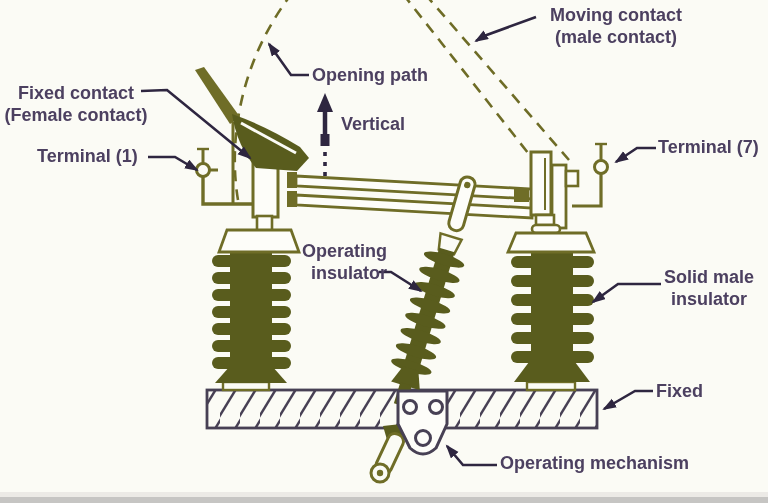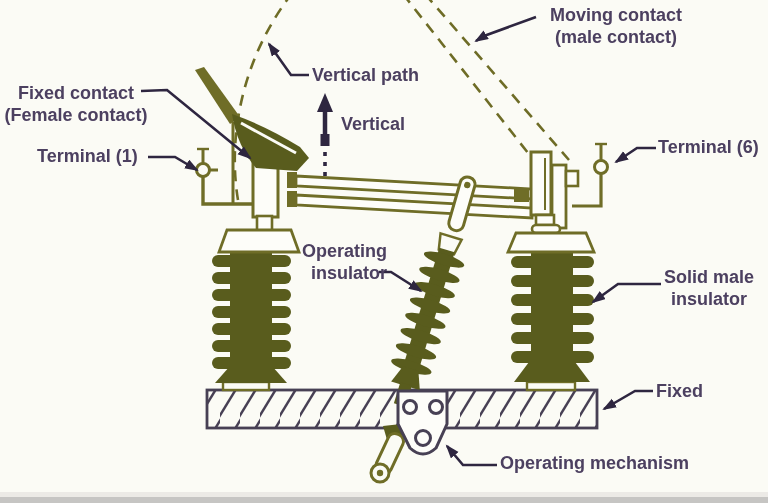--- a/index.html
+++ b/index.html
@@ -170,27 +170,27 @@
     <rect x="0" y="492" width="768" height="5" fill="#eceae6"></rect>
     <rect x="0" y="497" width="768" height="6" fill="#c6c5c3"></rect>
   </g>
 </svg>
 
 <div class="lbl ctr" id="lbl-fixed-contact">
   <div>Fixed contact</div>
   <div>(Female contact)</div>
 </div>
 <div class="lbl" id="lbl-terminal-1">Terminal (1)</div>
-<div class="lbl" id="lbl-opening-path">Vertical path</div>
+<div class="lbl" id="lbl-opening-path">Opening path</div>
 <div class="lbl" id="lbl-vertical">Vertical</div>
 <div class="lbl ctr" id="lbl-moving-contact">
   <div>Moving contact</div>
   <div>(male contact)</div>
 </div>
-<div class="lbl" id="lbl-terminal-2">Terminal (6)</div>
+<div class="lbl" id="lbl-terminal-2">Terminal (7)</div>
 <div class="lbl ctr" id="lbl-op-rod">
   <div>Operating</div>
   <div>insulator</div>
 </div>
 <div class="lbl ctr" id="lbl-solid-core">
   <div>Solid male</div>
   <div>insulator</div>
 </div>
 <div class="lbl" id="lbl-base">Fixed</div>
 <div class="lbl" id="lbl-op-mech">Operating mechanism</div>

